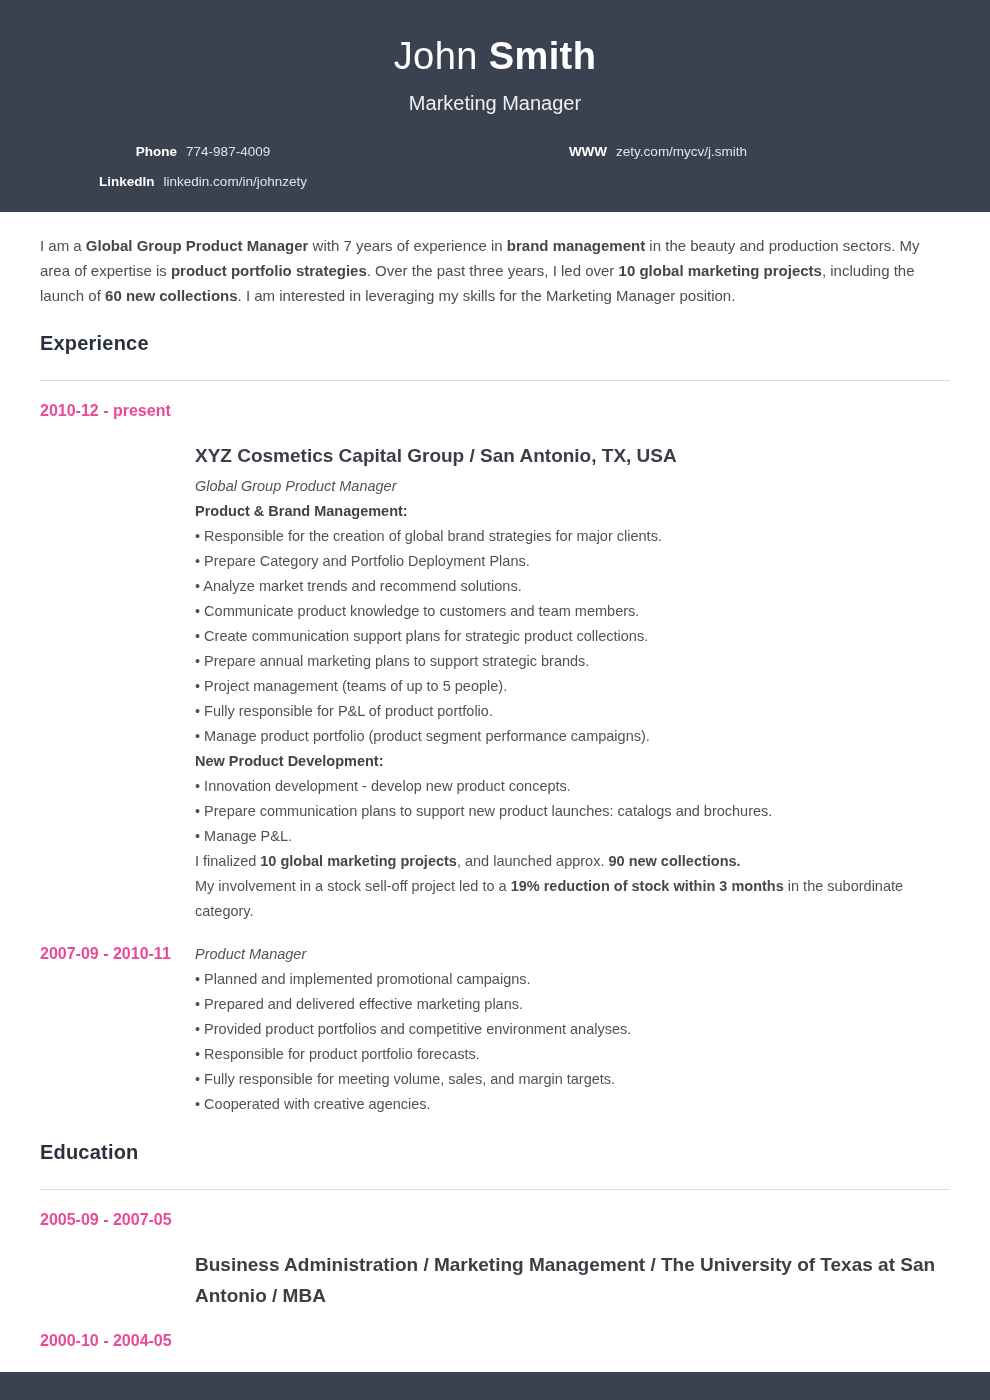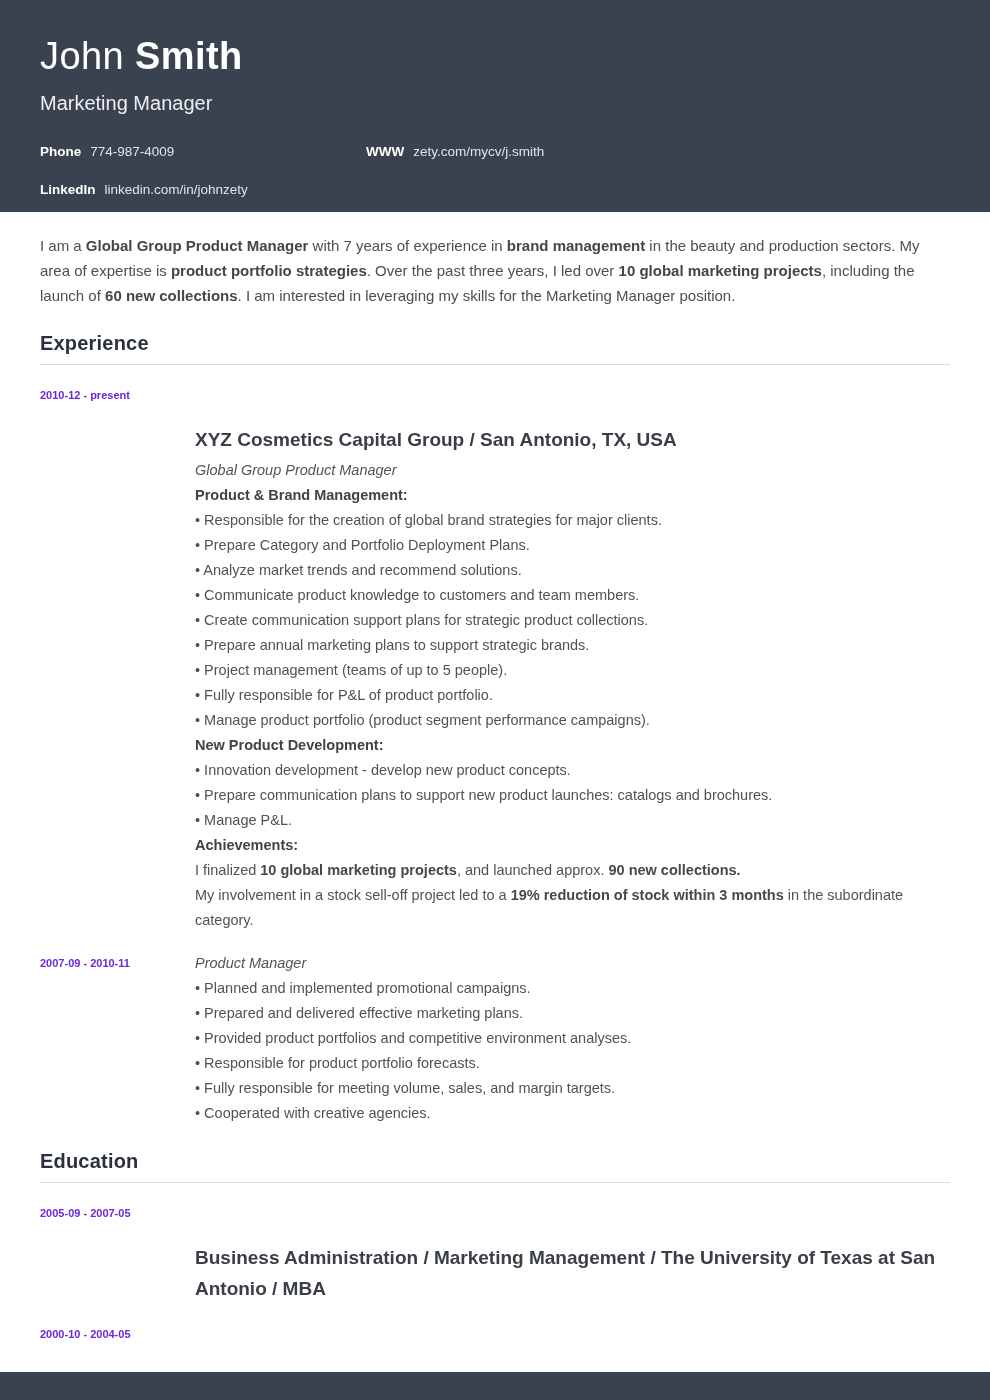--- a/index.html
+++ b/index.html
@@ -12,20 +12,21 @@
     overflow:hidden;
     box-sizing:border-box;
   }
   
   .header{
     background:#3a414f;
     color:#ffffff;
     height:212px;
     box-sizing:border-box;
     padding:34px 40px 0 40px;
+    text-align:center;
   }
   .name{
     margin:0;
     font-size:38px;
     line-height:44px;
     font-weight:400;
     letter-spacing:.4px;
     color:#ffffff;
   }
   .name .bold{font-weight:700;}
@@ -33,56 +34,56 @@
     margin-top:13px;
     font-size:20px;
     line-height:24px;
     font-weight:400;
     color:#edeff2;
   }
   .contacts{
     margin-top:27px;
     display:grid;
     grid-template-columns:326px 1fr;
-    row-gap:18px;
+    row-gap:10px;
     font-size:13.5px;
     line-height:20px;
   }
   .contact-item{white-space:nowrap;}
   .contact-label{font-weight:700;color:#ffffff;margin-right:9px;}
   .contact-value{font-weight:400;color:#e1e4e8;}
   
   .body{padding:0 40px;}
   .summary{
     margin:21px 0 0 0;
     font-size:15px;
     line-height:25px;
     color:#4c4e52;
   }
   .summary b{color:#44464a;}
   .sec-heading{
     margin:24px 0 0 0;
-    padding-bottom:9px;
+    padding-bottom:25px;
     border-bottom:1px solid #d9dbde;
     font-size:20px;
     line-height:23px;
     font-weight:700;
     color:#2b313c;
     letter-spacing:.2px;
   }
   .entry{
     display:grid;
     grid-template-columns:155px 1fr;
     margin-top:15px;
   }
   .entry-date{
-    font-size:11px;
+    font-size:16px;
     line-height:18px;
     font-weight:700;
-    color:#6d28d9;
+    color:#ec4899;
     padding-top:6px;
     white-space:nowrap;
   }
   .entry-title{
     font-size:19px;
     line-height:31px;
     font-weight:700;
     color:#3a3f47;
     margin-top:44px;
   }
@@ -133,21 +134,20 @@
               <div class="blk bullet">Communicate product knowledge to customers and team members.</div>
               <div class="blk bullet">Create communication support plans for strategic product collections.</div>
               <div class="blk bullet">Prepare annual marketing plans to support strategic brands.</div>
               <div class="blk bullet">Project management (teams of up to 5 people).</div>
               <div class="blk bullet">Fully responsible for P&amp;L of product portfolio.</div>
               <div class="blk bullet">Manage product portfolio (product segment performance campaigns).</div>
               <div class="blk subheading">New Product Development:</div>
               <div class="blk bullet">Innovation development - develop new product concepts.</div>
               <div class="blk bullet">Prepare communication plans to support new product launches: catalogs and brochures.</div>
               <div class="blk bullet">Manage P&amp;L.</div>
-              <div class="blk subheading">Achievements:</div>
               <div class="blk paragraph"><span>I finalized </span><b>10 global marketing projects</b><span>, and launched approx. </span><b>90 new collections.</b></div>
               <div class="blk paragraph"><span>My involvement in a stock sell-off project led to a </span><b>19% reduction of stock within 3 months</b><span> in the subordinate category.</span></div>
             </div>
           </div>
           <div class="entry">
             <div class="entry-date">2007-09 - 2010-11</div>
             <div class="entry-content">
               <div class="blk role">Product Manager</div>
               <div class="blk bullet">Planned and implemented promotional campaigns.</div>
               <div class="blk bullet">Prepared and delivered effective marketing plans.</div>

